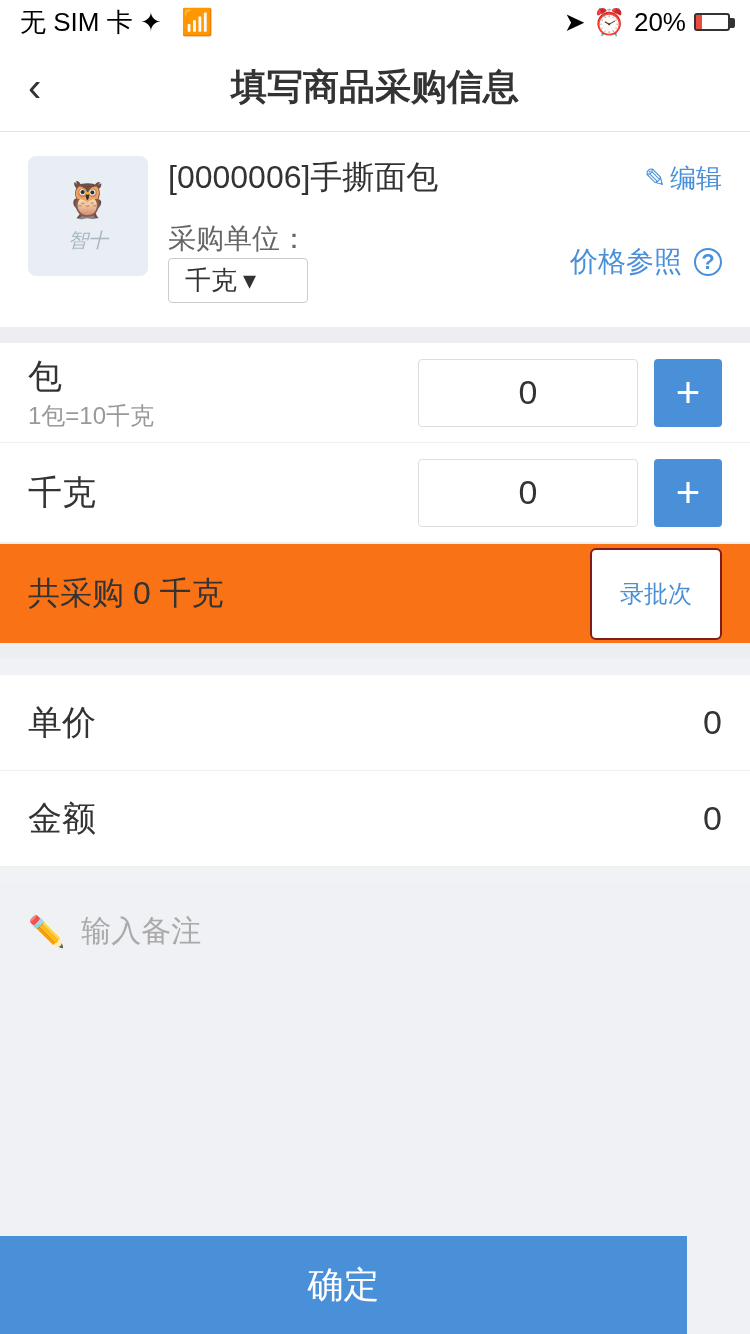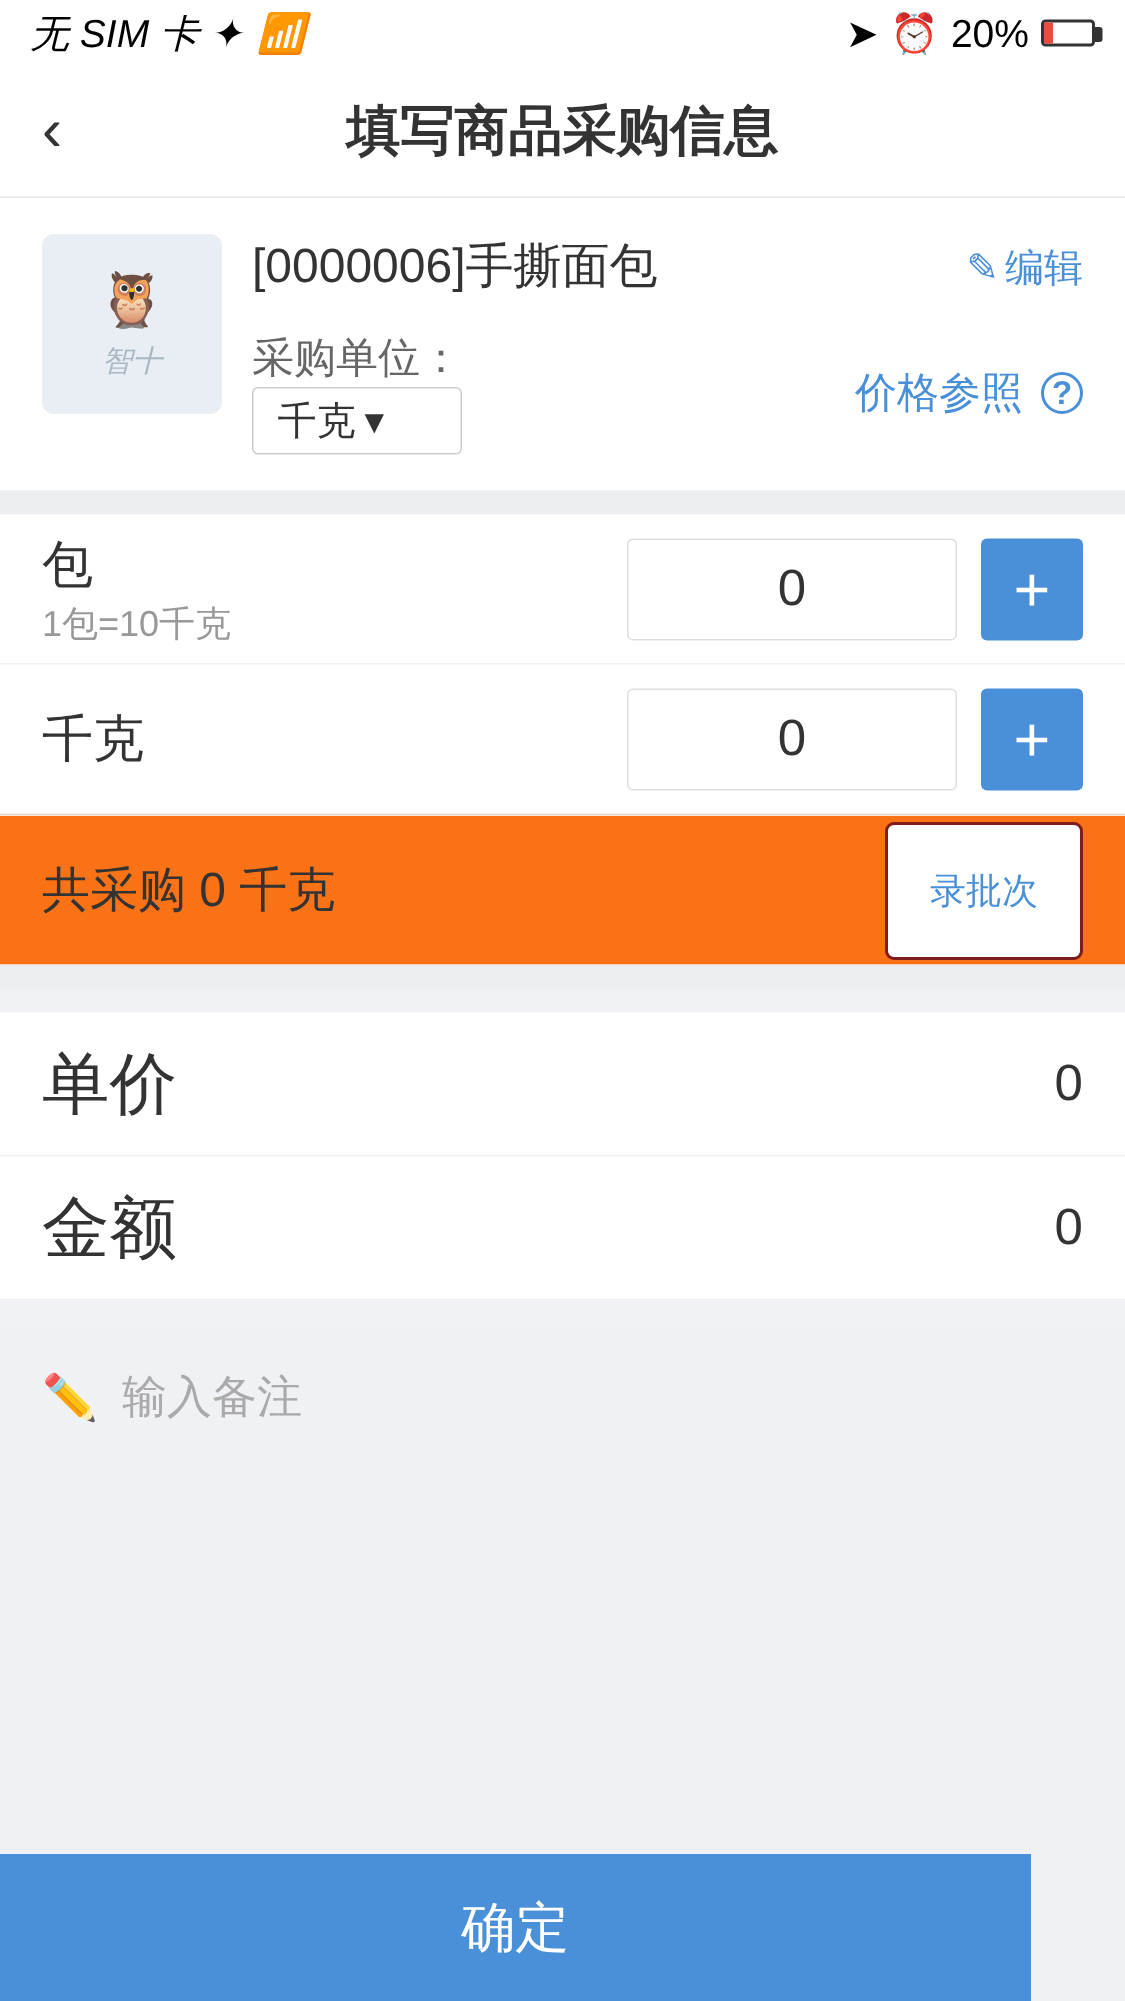--- a/index.html
+++ b/index.html
@@ -21,22 +21,21 @@
       display: flex;
       align-items: center;
       justify-content: space-between;
       padding: 0 20px;
       font-size: 26px;
       color: #000;
     }
     .status-left {
       display: flex;
       align-items: center;
-      gap: 10px;
-      font-style: italic;
+      gap: 20px;
     }
     .status-center {
       font-size: 30px;
       font-weight: 500;
     }
     .status-right {
       display: flex;
       align-items: center;
       gap: 8px;
       font-size: 26px;
@@ -258,21 +257,21 @@
     }
     .info-row {
       display: flex;
       align-items: center;
       justify-content: space-between;
       padding: 0 28px;
       height: 96px;
       border-bottom: 1px solid #f0f0f0;
     }
     .info-row-label {
-      font-size: 45px;
+      font-size: 34px;
       color: #333;
     }
     .info-row-value {
       font-size: 34px;
       color: #333;
     }
 
     
     .note-section {
       background: #eff1f5;

